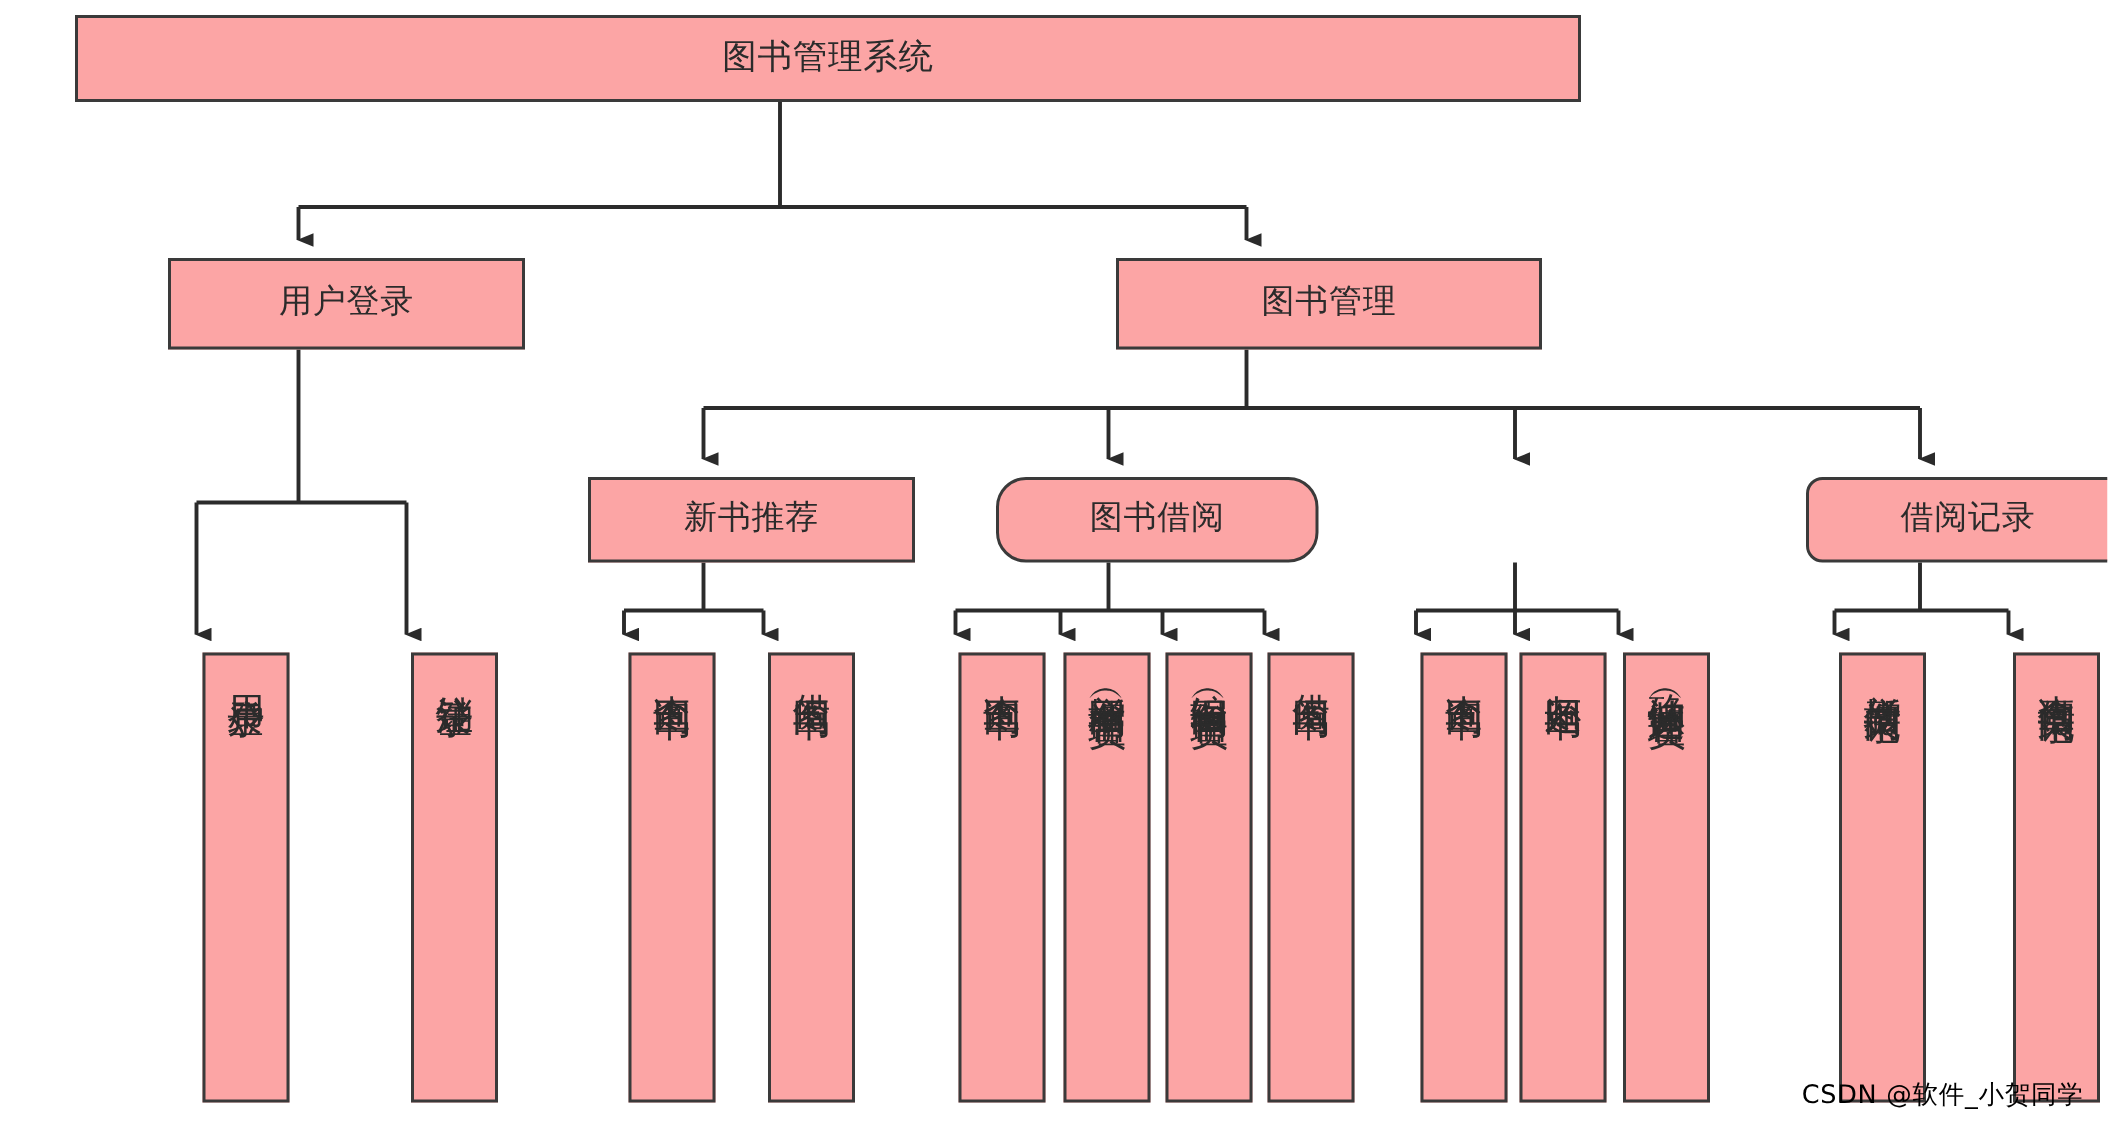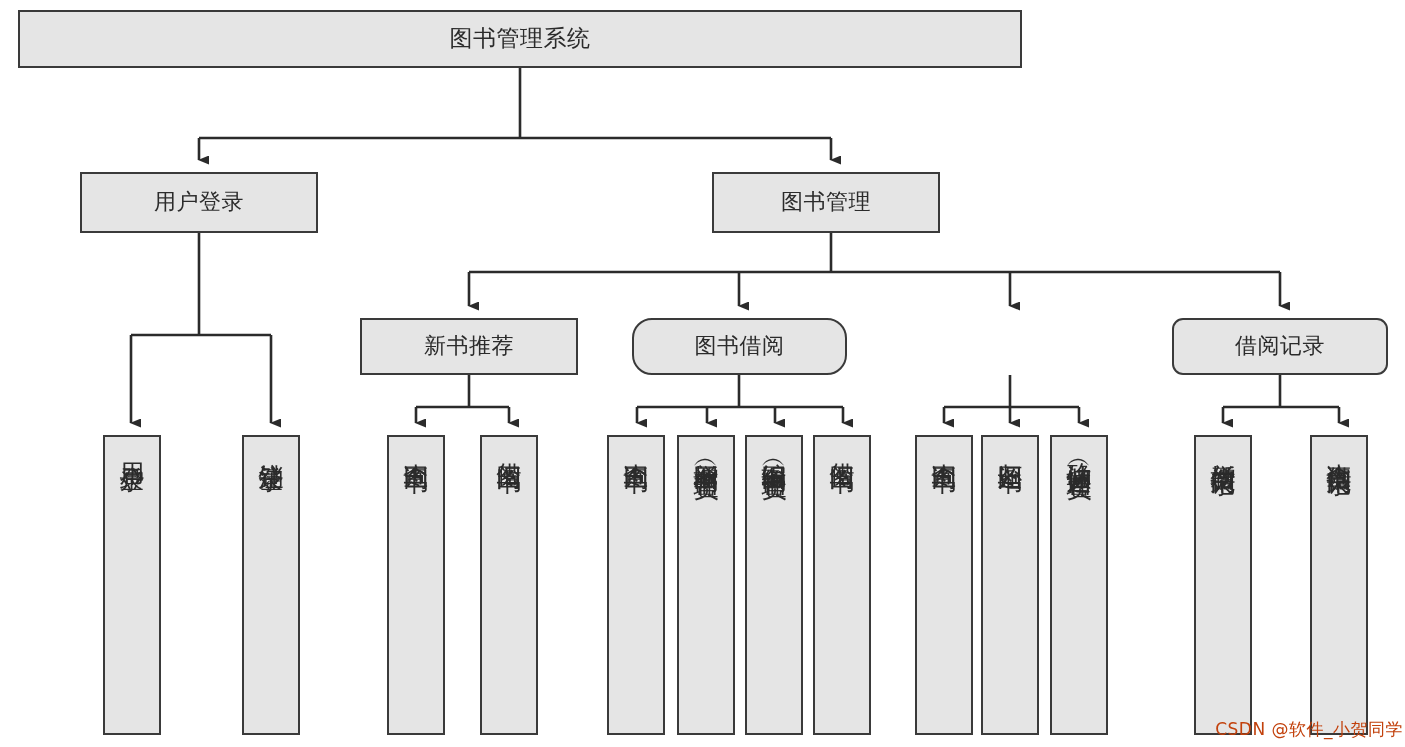--- a/index.html
+++ b/index.html
@@ -22,25 +22,26 @@
     left: 0;
     top: 0;
     width: 1405px;
     height: 747px;
     pointer-events: none;
   }
   .node {
     position: absolute;
     box-sizing: border-box;
     border: 2.5px solid #3a3a3a;
-    background: #e5e5e5;
+    background: #fca5a5;
     display: flex;
     align-items: center;
     justify-content: center;
     color: #2b2b2b;
+    margin-left: 32px;
   }
   .node .node-label {
     display: block;
     text-align: center;
     line-height: 1.12;
     letter-spacing: 0.5px;
   }
   .node.horiz .node-label {
     writing-mode: horizontal-tb;
     font-size: 22px;
@@ -59,24 +60,24 @@
     max-height: 294px;
   }
   .node.vert.tall .node-label {
     max-height: 294px;
   }
   .node.root .node-label {
     font-size: 23px;
   }
   #watermark {
     position: absolute;
-    right: 2px;
+    right: 16px;
     bottom: 6px;
     font-size: 17px;
-    color: #c2410c;
+    color: #000000;
     letter-spacing: 0.5px;
     white-space: nowrap;
     font-family: "DejaVu Sans", "Liberation Sans", sans-serif;
   }
 </style>
 </head>
 <body>
 
 <div id="diagram-root">
 
@@ -130,21 +131,21 @@
     </g>
   </svg>
 
   <div class="node horiz root" style="left:18px; top:10px; width:1004px; height:58px;">
     <span class="node-label">图书管理系统</span>
   </div>
 
   <div class="node horiz" style="left:80px; top:172px; width:238px; height:61px;">
     <span class="node-label">用户登录</span>
   </div>
-  <div class="node horiz" style="left:712px; top:172px; width:228px; height:61px;">
+  <div class="node horiz" style="left:712px; top:172px; width:284px; height:61px;">
     <span class="node-label">图书管理</span>
   </div>
 
   <div class="node horiz" style="left:360px; top:318px; width:218px; height:57px;justify-content:center;">
     <span class="node-label">新书推荐</span>
   </div>
   <div class="node horiz" style="left:632px; top:318px; width:215px; height:57px;border-radius:20px;">
     <span class="node-label">图书借阅</span>
   </div>
   <div class="node horiz" style="left:1172px; top:318px; width:216px; height:57px;border-radius:11px;">

